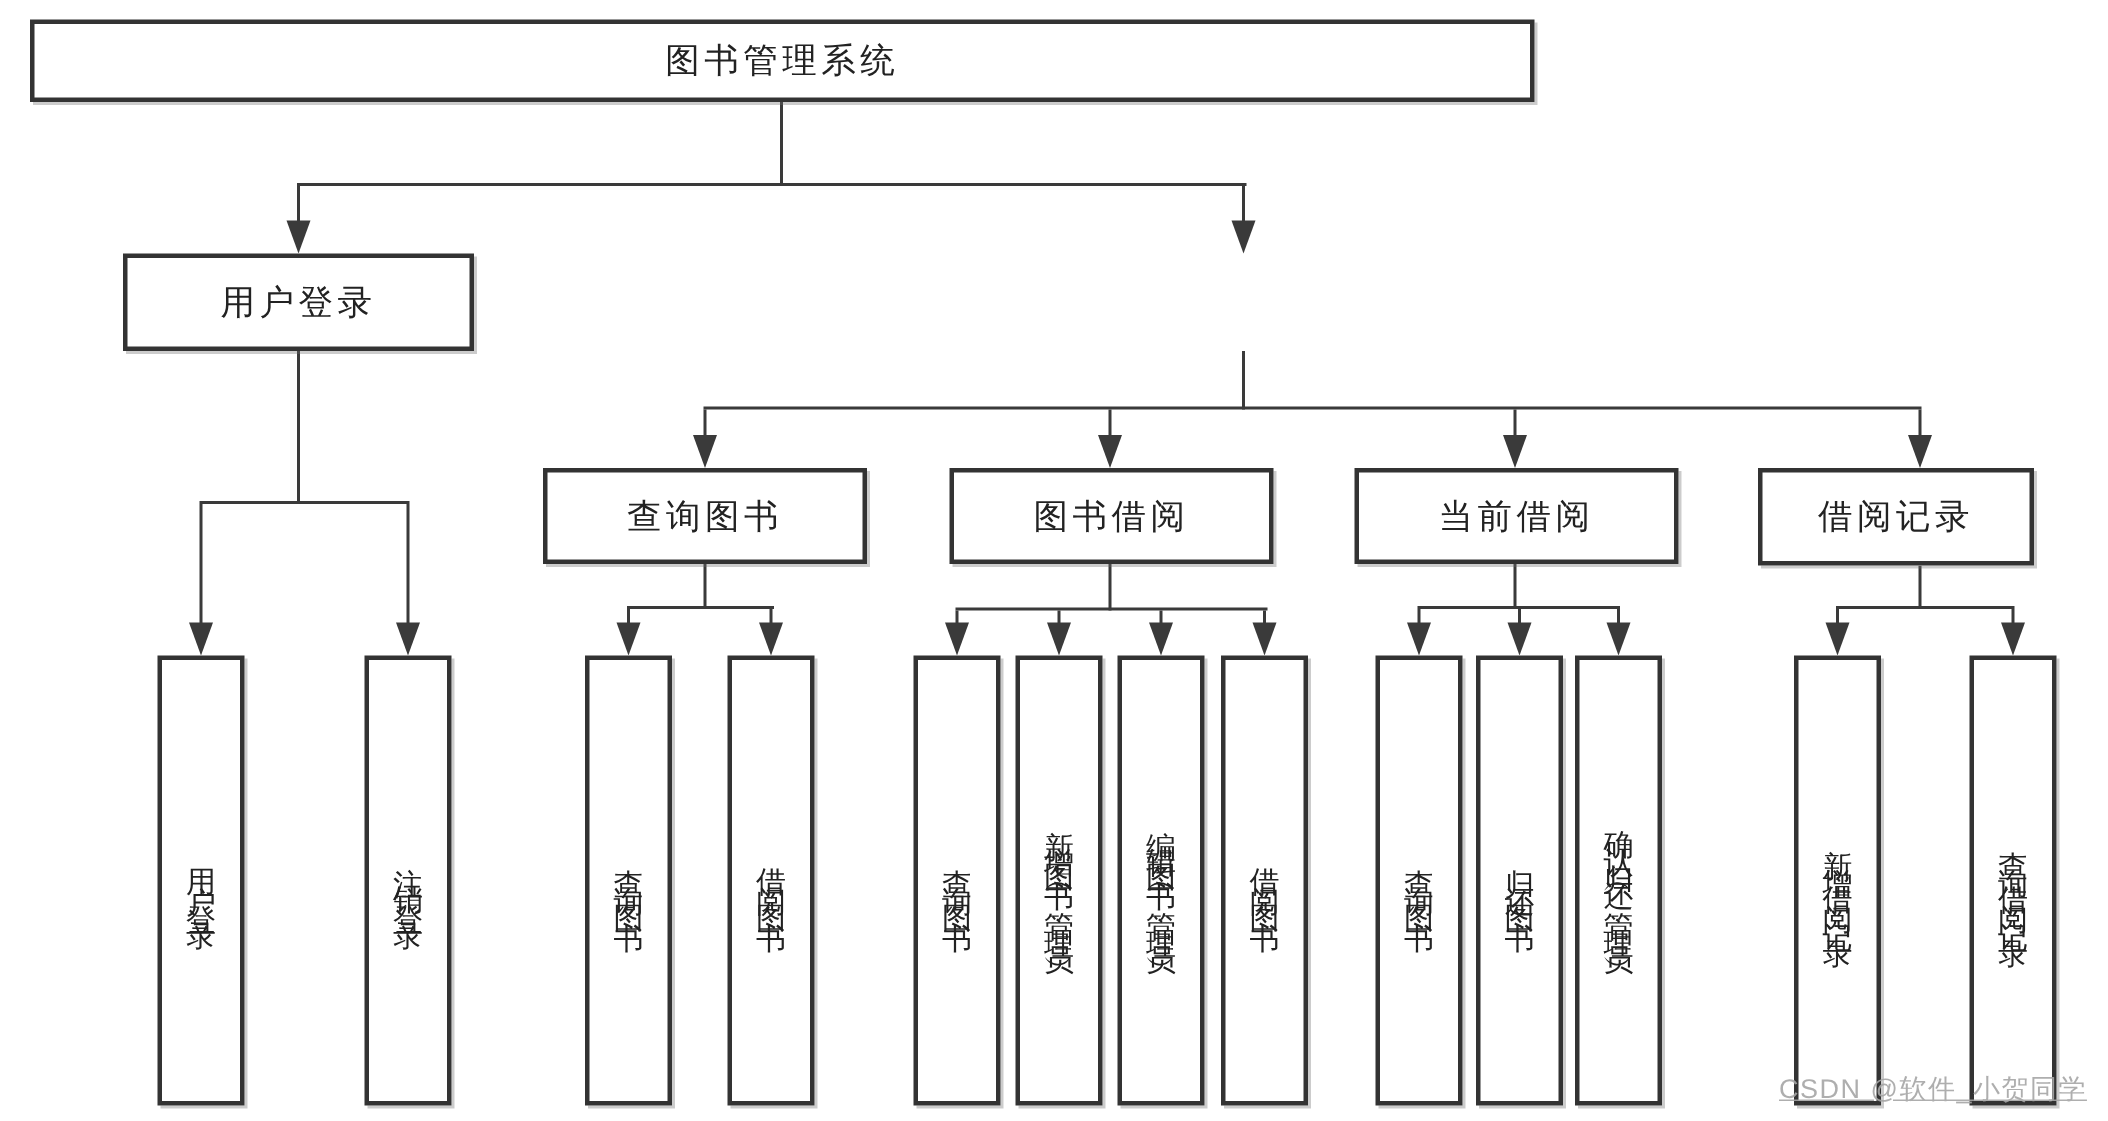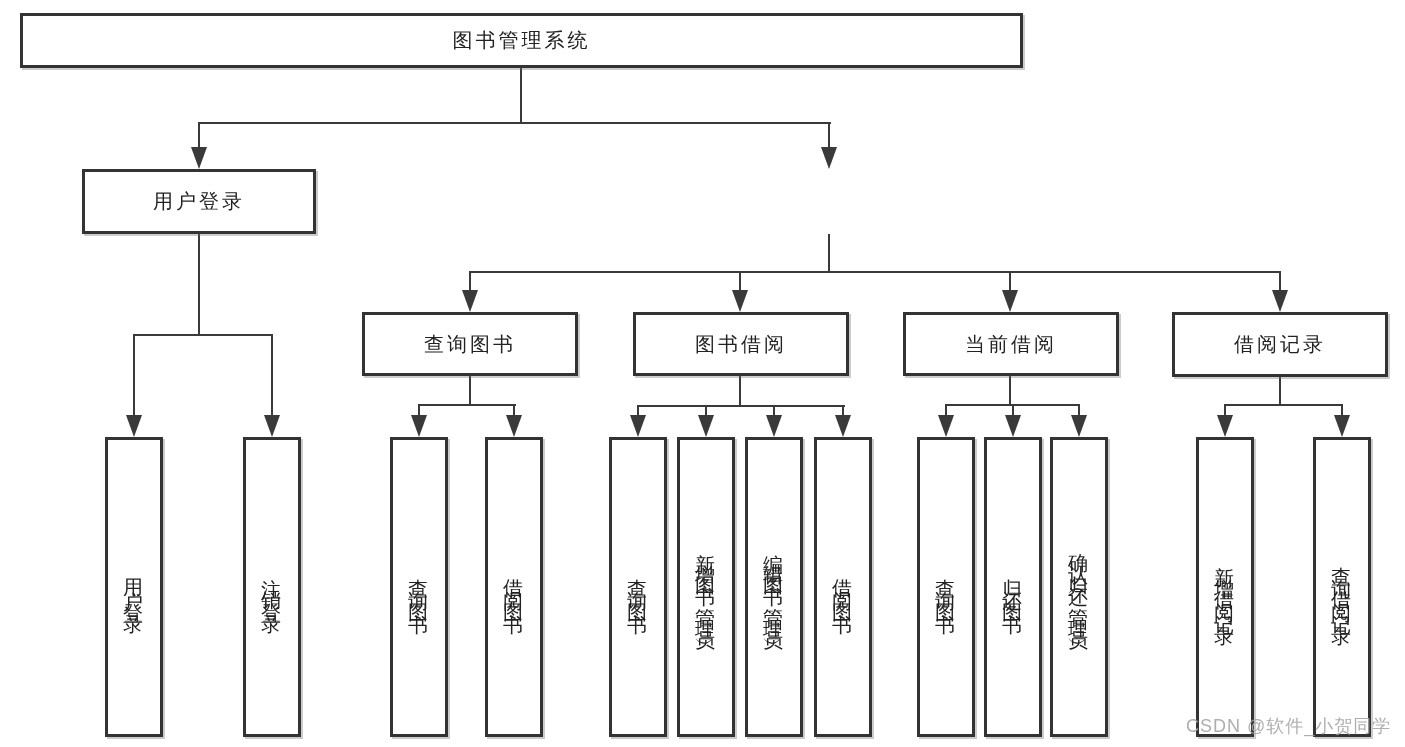--- a/index.html
+++ b/index.html
@@ -18,21 +18,21 @@
     background:var(--fill);
     overflow:hidden;
   }
   
   .hbox{
     position:absolute;
     background:var(--fill);
     border:3px solid var(--border);
     box-shadow:2px 2px 0 rgba(110,110,110,0.35);
     display:flex;align-items:center;justify-content:center;
-    font-size:20px;letter-spacing:3px;color:var(--text);
+    font-size:23px;letter-spacing:3px;color:var(--text);
     z-index:2;
   }
   
   .vbox{
     position:absolute;
     width:58px;height:300px;
     background:var(--fill);
     border:3px solid var(--border);
     box-shadow:2px 2px 0 rgba(110,110,110,0.35);
     display:flex;align-items:center;justify-content:center;
@@ -50,39 +50,40 @@
     position:absolute;width:0;height:0;z-index:1;
     border-left:8px solid transparent;
     border-right:8px solid transparent;
     border-top:22px solid var(--line);
   }
   #watermark{
     position:absolute;left:1186px;top:714px;
     font-size:18px;letter-spacing:1px;
     color:var(--wm);opacity:0.9;z-index:3;
     white-space:nowrap;
+    text-decoration:underline;
   }
 </style>
 </head>
 <body>
 
 <div id="canvas">
 
   <div class="hbox" style="left:20px;top:13px;width:1003px;height:55px">图书管理系统</div>
 
   <div class="hbox" style="left:82px;top:169px;width:234px;height:65px">用户登录</div>
 
 
   <div class="hbox" style="left:362px;top:312px;width:216px;height:64px">查询图书</div>
 
   <div class="hbox" style="left:633px;top:312px;width:216px;height:64px">图书借阅</div>
 
   <div class="hbox" style="left:903px;top:312px;width:216px;height:64px">当前借阅</div>
 
-  <div class="hbox" style="left:1172px;top:312px;width:216px;height:65px">借阅记录</div>
+  <div class="hbox" style="left:1172px;top:312px;width:184px;height:65px">借阅记录</div>
 
   <div class="vbox" style="left:105px;top:437px">用户登录</div>
   <div class="vbox" style="left:243px;top:437px">注销登录</div>
 
   <div class="vbox" style="left:390px;top:437px">查询图书</div>
   <div class="vbox" style="left:485px;top:437px">借阅图书</div>
 
   <div class="vbox" style="left:609px;top:437px">查询图书</div>
   <div class="vbox long" style="left:677px;top:437px">新增图书（管理员）</div>
   <div class="vbox long" style="left:745px;top:437px">编辑图书（管理员）</div>

